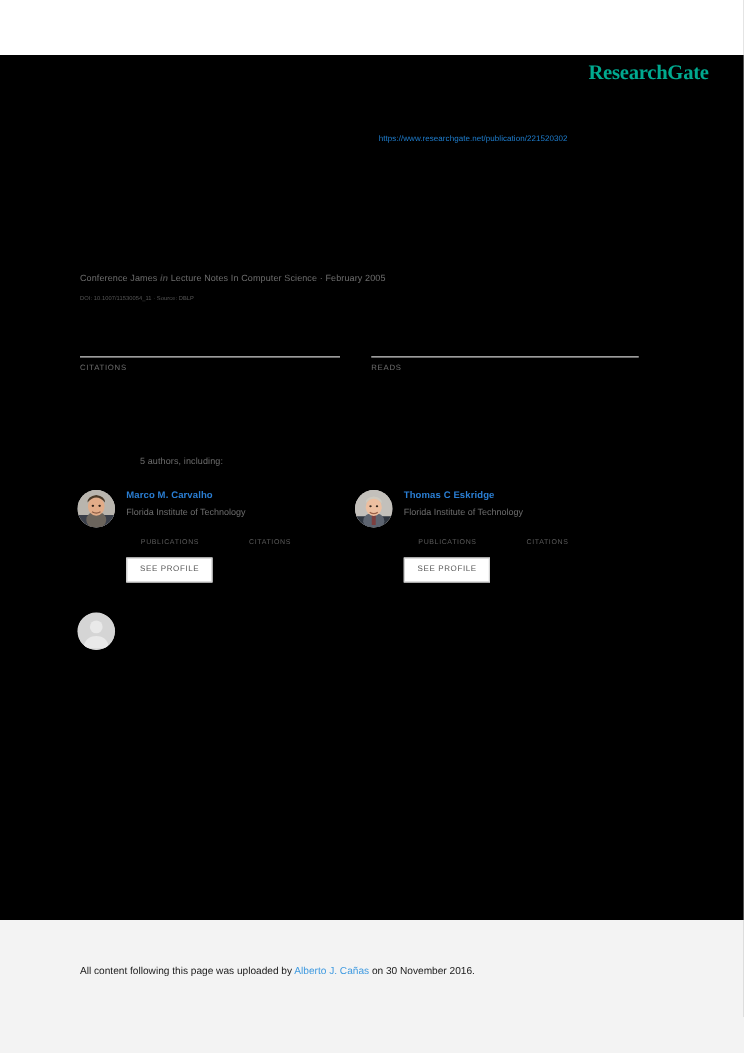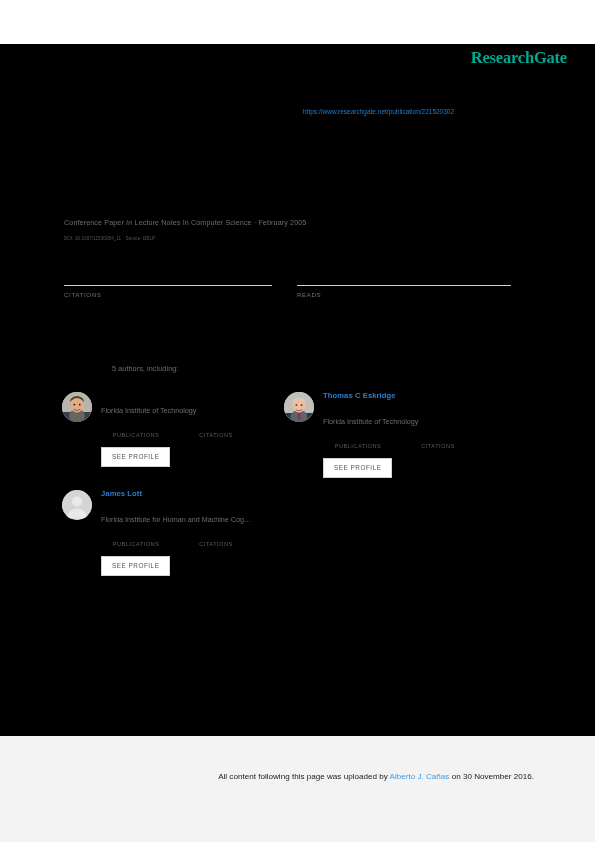--- a/index.html
+++ b/index.html
@@ -166,21 +166,21 @@
     color: #2a7ed3;
     font-weight: bold;
     letter-spacing: 0.1px;
     height: 11px;
     line-height: 11px;
     white-space: nowrap;
   }
   .author-affil {
     font-size: 7.2px;
     color: #6d6d6d;
-    margin-top: 16px;
+    margin-top: 4px;
     height: 10px;
     line-height: 10px;
     white-space: nowrap;
     overflow: hidden;
   }
   .metrics {
     margin-top: 5px;
     display: flex;
     gap: 18px;
     padding-left: 4px;
@@ -213,21 +213,20 @@
     padding: 5px 10px 5px 10px;
     line-height: 8px;
   }
 
   
   .footer-inner {
     position: absolute;
     left: 64px;
     top: 770px;
     width: 470px;
-    text-align: right;
   }
   .footer-line {
     font-size: 8.1px;
     color: #1a1a1a;
     line-height: 13.5px;
   }
   .footer-line.p2 { margin-top: 11px; }
   .link-blue { color: #3f9ae0; }
 </style>
 </head>
@@ -238,21 +237,21 @@
   <div class="top-white"></div>
   <div class="dark-body"></div>
   <div class="footer-band"></div>
 
   <div class="rg-logo">ResearchGate</div>
   <div class="rg-url">https://www.researchgate.net/publication/221520302</div>
 
   <div class="hidden-text paper-title">Clustered Architecture for Adaptive Multimedia Presentation</div>
 
   <div class="pub-type-line">
-    <span class="label">Conference Paper</span><span class="italic-in">in</span><span class="label">Lecture Notes In Computer Science · February 2005</span>
+    <span class="label">Conference James</span><span class="italic-in">in</span><span class="label">Lecture Notes In Computer Science · February 2005</span>
   </div>
   <div class="doi-line">DOI: 10.1007/11530054_11 · Source: DBLP</div>
 
   <div class="stat-block citations">
     <div class="stat-number"></div>
     <div class="stat-rule"></div>
     <div class="stat-label">CITATIONS</div>
   </div>
   <div class="stat-block reads">
     <div class="stat-number"></div>
@@ -271,20 +270,21 @@
           <rect x="0" y="20" width="30" height="10" fill="#3a3f4a"></rect>
           <ellipse cx="15" cy="24" rx="8" ry="7" fill="#6b645c"></ellipse>
           <ellipse cx="15" cy="13" rx="6.6" ry="7.6" fill="#e2ac88"></ellipse>
           <path d="M8 10 Q15 2 22 10 Q22 5 15 4 Q8 5 8 10 Z" fill="#4b3a28"></path>
           <ellipse cx="12.3" cy="12.6" rx="1" ry="0.9" fill="#2c2018"></ellipse>
           <ellipse cx="17.7" cy="12.6" rx="1" ry="0.9" fill="#2c2018"></ellipse>
           <path d="M11.6 17.4 Q15 19.6 18.4 17.4" stroke="#8a5a42" stroke-width="1" fill="none"></path>
         </svg>
       </div>
       <div class="author-body">
+        <div class="author-name">Marco M. Carvalho</div>
         <div class="author-affil">Florida Institute of Technology</div>
         <div class="metrics">
           <div class="metric">
             <div class="metric-num"></div>
             <div class="metric-label">PUBLICATIONS</div>
           </div>
           <div class="metric">
             <div class="metric-num"></div>
             <div class="metric-label">CITATIONS</div>
           </div>
@@ -325,35 +325,20 @@
     </div>
 
     <div class="author-card c2">
       <div class="avatar">
         <svg viewBox="0 0 30 30" xmlns="http://www.w3.org/2000/svg">
           <circle cx="15" cy="15" r="15" fill="#d5d5d5"></circle>
           <circle cx="15" cy="11.5" r="5.1" fill="#e9e9e9"></circle>
           <path d="M4.6 28.5 Q6.2 18.8 15 18.8 Q23.8 18.8 25.4 28.5 Z" fill="#e9e9e9"></path>
         </svg>
       </div>
-      <div class="author-body">
-        <div class="author-name">James Lott</div>
-        <div class="author-affil">Florida Institute for Human and Machine Cog…</div>
-        <div class="metrics">
-          <div class="metric">
-            <div class="metric-num"></div>
-            <div class="metric-label">PUBLICATIONS</div>
-          </div>
-          <div class="metric">
-            <div class="metric-num"></div>
-            <div class="metric-label">CITATIONS</div>
-          </div>
-        </div>
-        <div class="see-profile">SEE PROFILE</div>
-      </div>
     </div>
 
   </div>
 
   <div class="footer-inner">
     <div class="footer-line p1"><span>All content following this page was uploaded by </span><span class="link-blue">Alberto J. Cañas</span><span> on 30 November 2016.</span></div>
   </div>
 
 </div>
 

